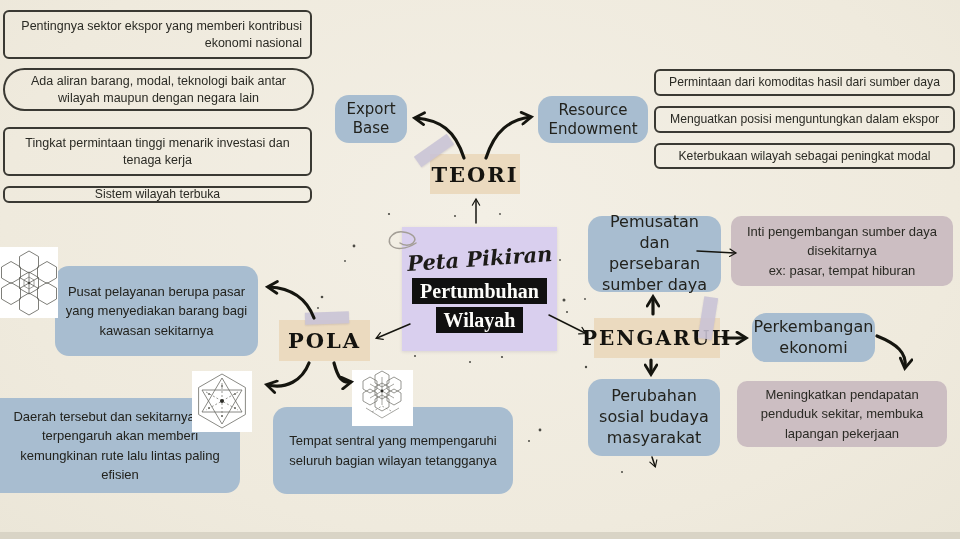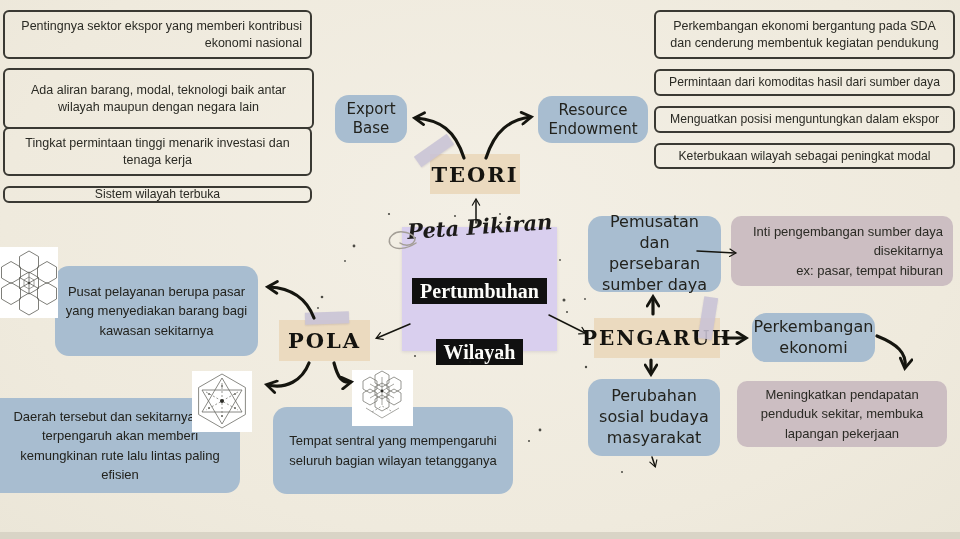--- a/index.html
+++ b/index.html
@@ -18,37 +18,36 @@
   .mauvebox{background:#ccbec2;border-radius:10px;display:flex;align-items:center;justify-content:center;
             text-align:center;color:#2a2a24;font-size:13px;line-height:1.5;padding:6px 10px;}
   .tannode{background:#ebdabf;display:flex;align-items:center;justify-content:center;
            font-family:"DejaVu Serif",serif;font-weight:700;color:#14130f;letter-spacing:2px;font-size:21px;}
   .tape{background:#c9c3d6;opacity:.88;box-shadow:0 1px 2px rgba(60,50,80,.15);}
   .card{background:#d9cfee;display:flex;flex-direction:column;align-items:center;justify-content:center;gap:3px;
         box-shadow:0 1px 3px rgba(80,70,110,.15);}
   .kicker{font-family:"DejaVu Serif",serif;font-style:italic;font-weight:700;font-size:21px;color:#1c1b18;
           transform:rotate(-4deg);margin-bottom:4px;}
   .hl{background:#101010;color:#fdfdfa;font-family:"Liberation Serif",serif;font-weight:700;
-      font-size:20px;line-height:1.2;padding:1px 8px;margin-top:32px;}
+      font-size:20px;line-height:1.2;padding:1px 8px;}
   .whitecard{background:#ffffff;display:flex;align-items:center;justify-content:center;}
-  .pre{white-space:pre-line;text-align:right;}
+  .pre{white-space:pre-line;}
   svg.overlay{position:absolute;left:0;top:0;pointer-events:none;}
   .bottomstrip{background:#d9d4c6;}
 </style>
 </head>
 <body>
 
 <div id="canvas">
 
   <div class="abs note" style="left:3px;top:10px;width:309px;height:49px;text-align:right;">Pentingnya sektor ekspor yang memberi kontribusi ekonomi nasional</div>
-  <div class="abs note" style="left:3px;top:68px;width:311px;height:61px;">Ada aliran barang, modal, teknologi baik antar wilayah maupun dengan negara lain</div>
+  <div class="abs note" style="left:3px;top:68px;width:311px;height:43px;border-radius:24px;">Ada aliran barang, modal, teknologi baik antar wilayah maupun dengan negara lain</div>
   <div class="abs note" style="left:3px;top:127px;width:309px;height:49px;">Tingkat permintaan tinggi menarik investasi dan tenaga kerja</div>
   <div class="abs note note--single" style="left:3px;top:186px;width:309px;height:17px;">Sistem wilayah terbuka</div>
 
-  <div class="abs note" style="left:654px;top:10px;width:301px;height:49px;">Perkembangan ekonomi bergantung pada SDA dan cenderung membentuk kegiatan pendukung</div>
   <div class="abs note note--single" style="left:654px;top:69px;width:301px;height:27px;">Permintaan dari komoditas hasil dari sumber daya</div>
   <div class="abs note note--single" style="left:654px;top:106px;width:301px;height:27px;">Menguatkan posisi menguntungkan dalam ekspor</div>
   <div class="abs note note--single" style="left:654px;top:143px;width:301px;height:26px;">Keterbukaan wilayah sebagai peningkat modal</div>
 
   <div class="abs bluebox sans-sm" style="left:335px;top:95px;width:72px;height:48px;">Export Base</div>
   <div class="abs bluebox sans-sm" style="left:538px;top:96px;width:110px;height:47px;">Resource Endowment</div>
 
   <div class="abs tannode" style="left:430px;top:154px;width:90px;height:40px;">TEORI</div>
   <div class="abs tape" style="left:414px;top:144px;width:40px;height:13px;transform:rotate(-35deg);"></div>
 

